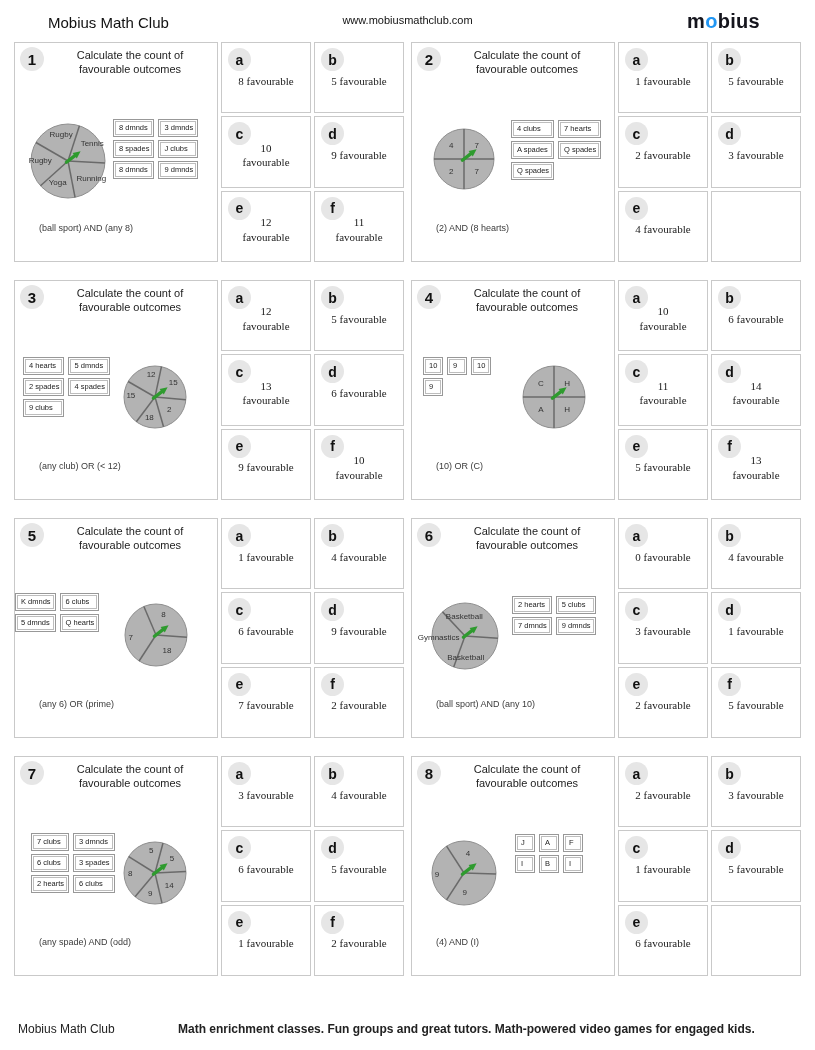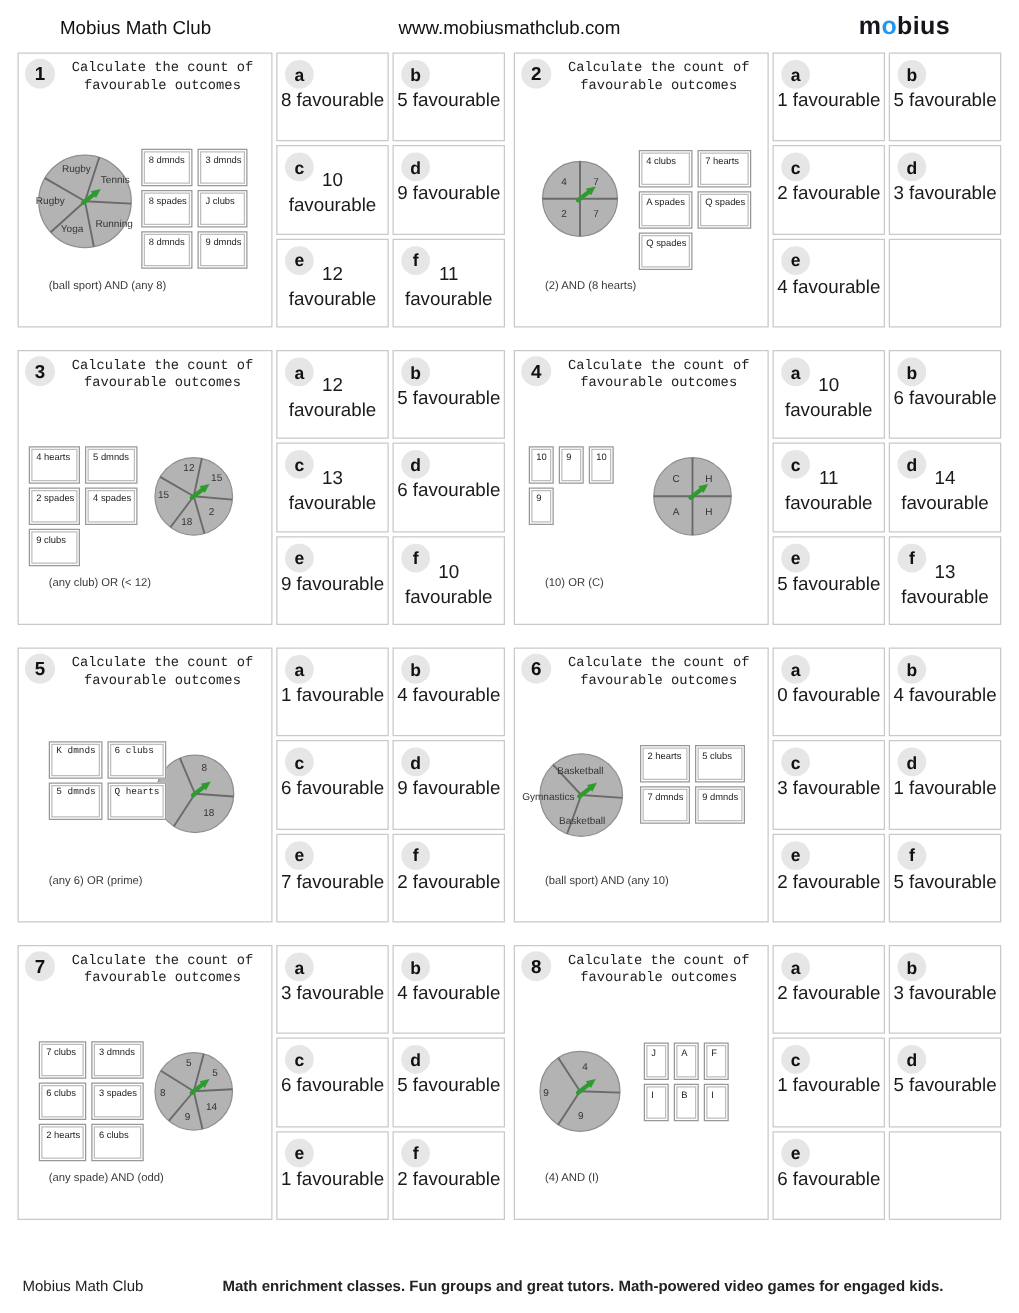--- a/index.html
+++ b/index.html
@@ -1,57 +1,57 @@
 <!DOCTYPE html>
 <html><head>
 <meta charset="utf-8">
 <style>
   html,body{margin:0;padding:0;background:#fff;}
   #page{position:relative;width:815px;height:1050px;background:#fff;overflow:hidden;
         font-family:"Liberation Sans", sans-serif;color:#1a1a1a;}
 
   
   .hdr-brand{position:absolute;top:14px;left:48px;font-size:15px;color:#111;}
-  .hdr-url{position:absolute;top:14px;left:0;right:0;text-align:center;font-size:15px;color:#111;}
+  .hdr-url{position:absolute;top:14px;left:0;right:0;text-align:center;font-size:11px;color:#111;}
   .hdr-logo{position:absolute;top:10px;right:55px;font-size:20px;font-weight:bold;color:#15151d;letter-spacing:.3px;}
   .logo-o{color:#2196f3;}
 
   
   .ftr-brand{position:absolute;top:1022px;left:18px;font-size:12px;color:#222;}
   .ftr-tag{position:absolute;top:1022px;left:178px;font-size:12px;color:#222;font-weight:bold;}
 
   
   .pgrid{position:absolute;top:42px;left:14px;display:grid;
          grid-template-columns:390px 390px;grid-auto-rows:220px;gap:18px 7px;}
   .problem{display:flex;width:390px;height:220px;}
   .panel{position:relative;width:204px;height:220px;border:1px solid #c9c9c9;
          box-sizing:border-box;background:#fff;flex:none;}
   .num-badge{position:absolute;top:4px;left:5px;width:24px;height:24px;border-radius:50%;
              background:#e6e6e6;display:flex;align-items:center;justify-content:center;}
   .num{font-size:15px;font-weight:bold;color:#111;}
   .prompt{position:absolute;top:5px;left:32px;right:4px;text-align:center;font-size:11px;
-          line-height:1.3;color:#222;white-space:pre-line;font-family:Liberation Mono, monospace;}
+          line-height:1.3;color:#222;white-space:pre-line;}
   .question{position:absolute;left:24px;bottom:28px;font-size:9px;color:#3a3a3a;}
   .spinner{position:absolute;left:0;top:0;overflow:visible;}
   .cards{position:absolute;display:grid;gap:3px 4px;}
   .pcard{background:#fff;border:1px solid #989898;padding:1px;box-sizing:border-box;min-width:38px;}
   .pcard.small{min-width:20px;}
   .pcard-inner{display:block;border:1px solid #bdbdbd;font-size:7.5px;line-height:9px;
-               padding:1px 2px 14px 3px;white-space:nowrap;color:#222;min-height:9px;}
+               padding:1px 2px 2px 3px;white-space:nowrap;color:#222;min-height:9px;}
 
   
   .answers{flex:1;margin-left:3px;display:grid;grid-template-columns:1fr 1fr;
            grid-auto-rows:1fr;gap:3px;height:220px;box-sizing:border-box;}
   .answer{position:relative;border:1px solid #c9c9c9;box-sizing:border-box;background:#fff;}
   .letter-badge{position:absolute;top:5px;left:6px;width:23px;height:23px;border-radius:50%;
                 background:#e6e6e6;display:flex;align-items:center;justify-content:center;}
   .letter-badge span{font-size:14px;font-weight:bold;color:#111;}
   .answer-text{position:absolute;left:2px;right:2px;top:0;bottom:0;display:flex;align-items:center;
-               justify-content:center;text-align:center;font-size:15px;color:#1a1a1a;
-               white-space:pre-line;line-height:1.35;padding-top:7px;}
+               justify-content:center;text-align:center;font-size:11px;color:#1a1a1a;
+               white-space:pre-line;line-height:1.35;padding-top:7px;font-family:Liberation Serif, serif;}
 </style>
 </head>
 <body>
 
 <div id="page">
   <div class="hdr-brand">Mobius Math Club</div>
   <div class="hdr-url">www.mobiusmathclub.com</div>
   <div class="hdr-logo"><span>m</span><span class="logo-o">o</span><span>bius</span></div>
 
   <div class="pgrid">
@@ -391,21 +391,21 @@
             <circle cx="141" cy="116" r="31" fill="#b3b3b3" stroke="#8f8f8f" stroke-width="1"></circle>
             <line x1="141" y1="116" x2="128.8873350168325" y2="87.46434954297435" stroke="#6a6a6a" stroke-width="1.5"></line>
             <line x1="141" y1="116" x2="171.92448555805456" y2="118.16245068606788" stroke="#6a6a6a" stroke-width="1.5"></line>
             <line x1="141" y1="116" x2="124.11618991453416" y2="141.99878760630816" stroke="#6a6a6a" stroke-width="1.5"></line>
             <text x="148.42183711016702" y="95.60867012894579" text-anchor="middle" dominant-baseline="middle" font-size="8" fill="#333">8</text>
             <text x="115.7192534197385" y="118.65711353626374" text-anchor="middle" dominant-baseline="middle" font-size="8" fill="#333">7</text>
             <text x="152.02413910666712" y="131.7441022912344" text-anchor="middle" dominant-baseline="middle" font-size="8" fill="#333">18</text>
             <line x1="139.42397849278655" y1="117.23132295065132" x2="148.88010753606721" y2="109.84338524674342" stroke="#2e9b2e" stroke-width="3.4" stroke-linecap="round"></line>
             <polygon points="153.60817205770755,106.14941639478947 149.79134042176437,113.44611402199476 145.60484238954987,108.08764089746904" fill="#2e9b2e"></polygon>
           </svg>
-      <div class="cards" style="left: 24px; top: 74px; grid-template-columns: repeat(2, max-content); font-family: Liberation Mono, monospace;">
+      <div class="cards" style="left: 0; top: 74px; grid-template-columns: repeat(2, max-content);">
             <div class="pcard">
               <span class="pcard-inner">K dmnds</span>
             </div>
             <div class="pcard">
               <span class="pcard-inner">6 clubs</span>
             </div>
             <div class="pcard">
               <span class="pcard-inner">5 dmnds</span>
             </div>
             <div class="pcard">

